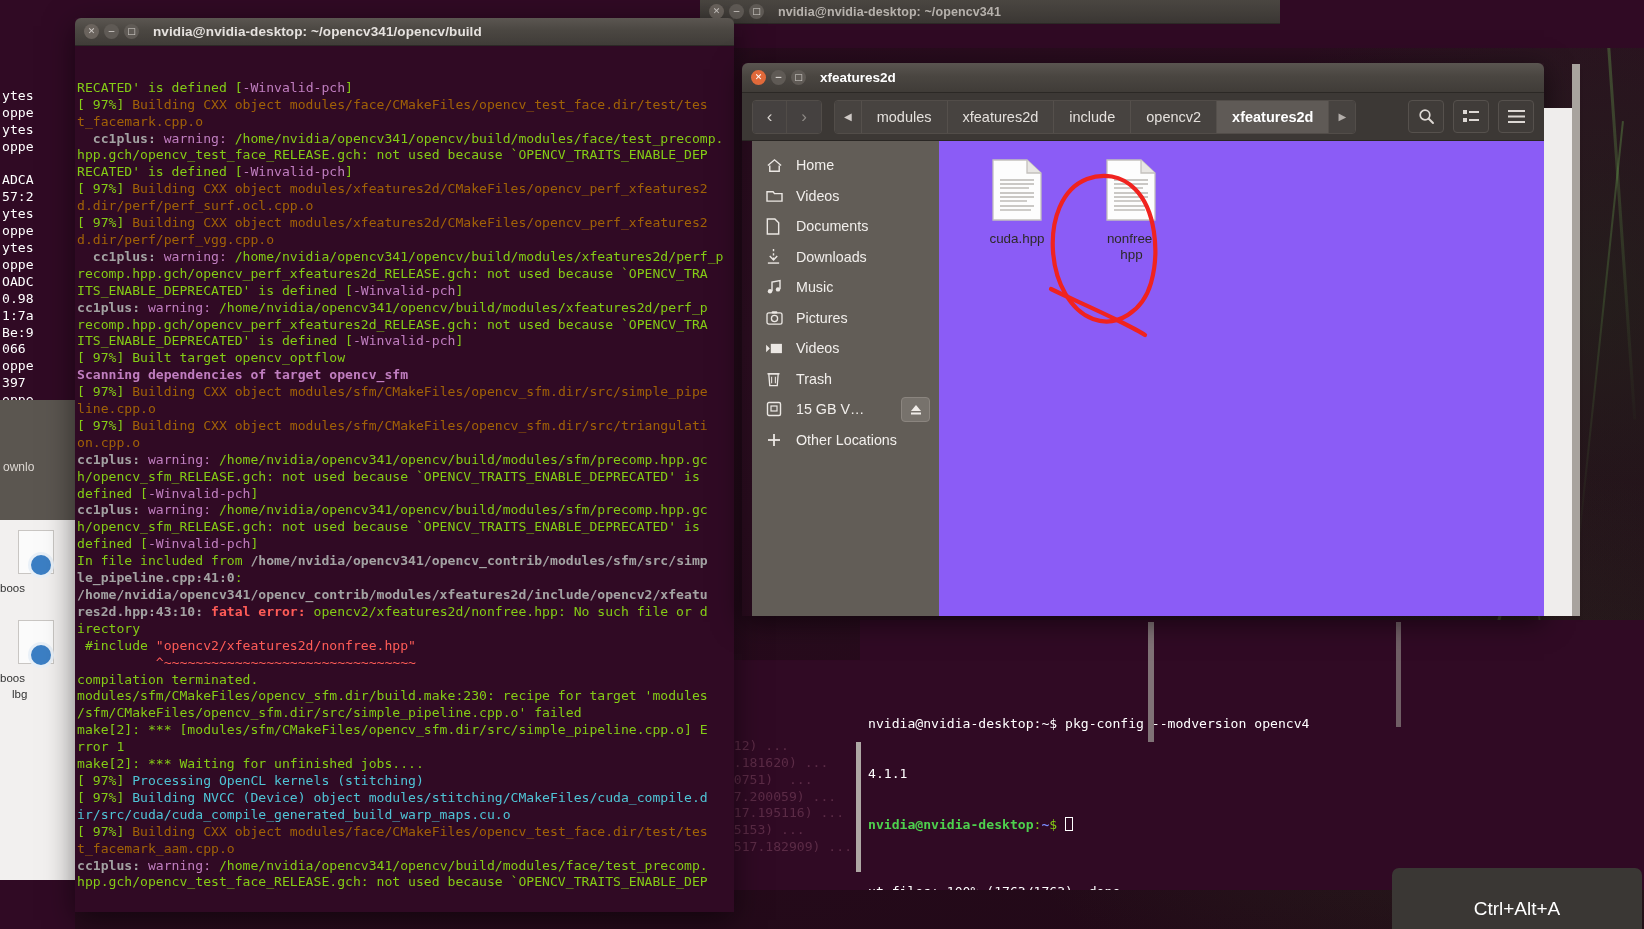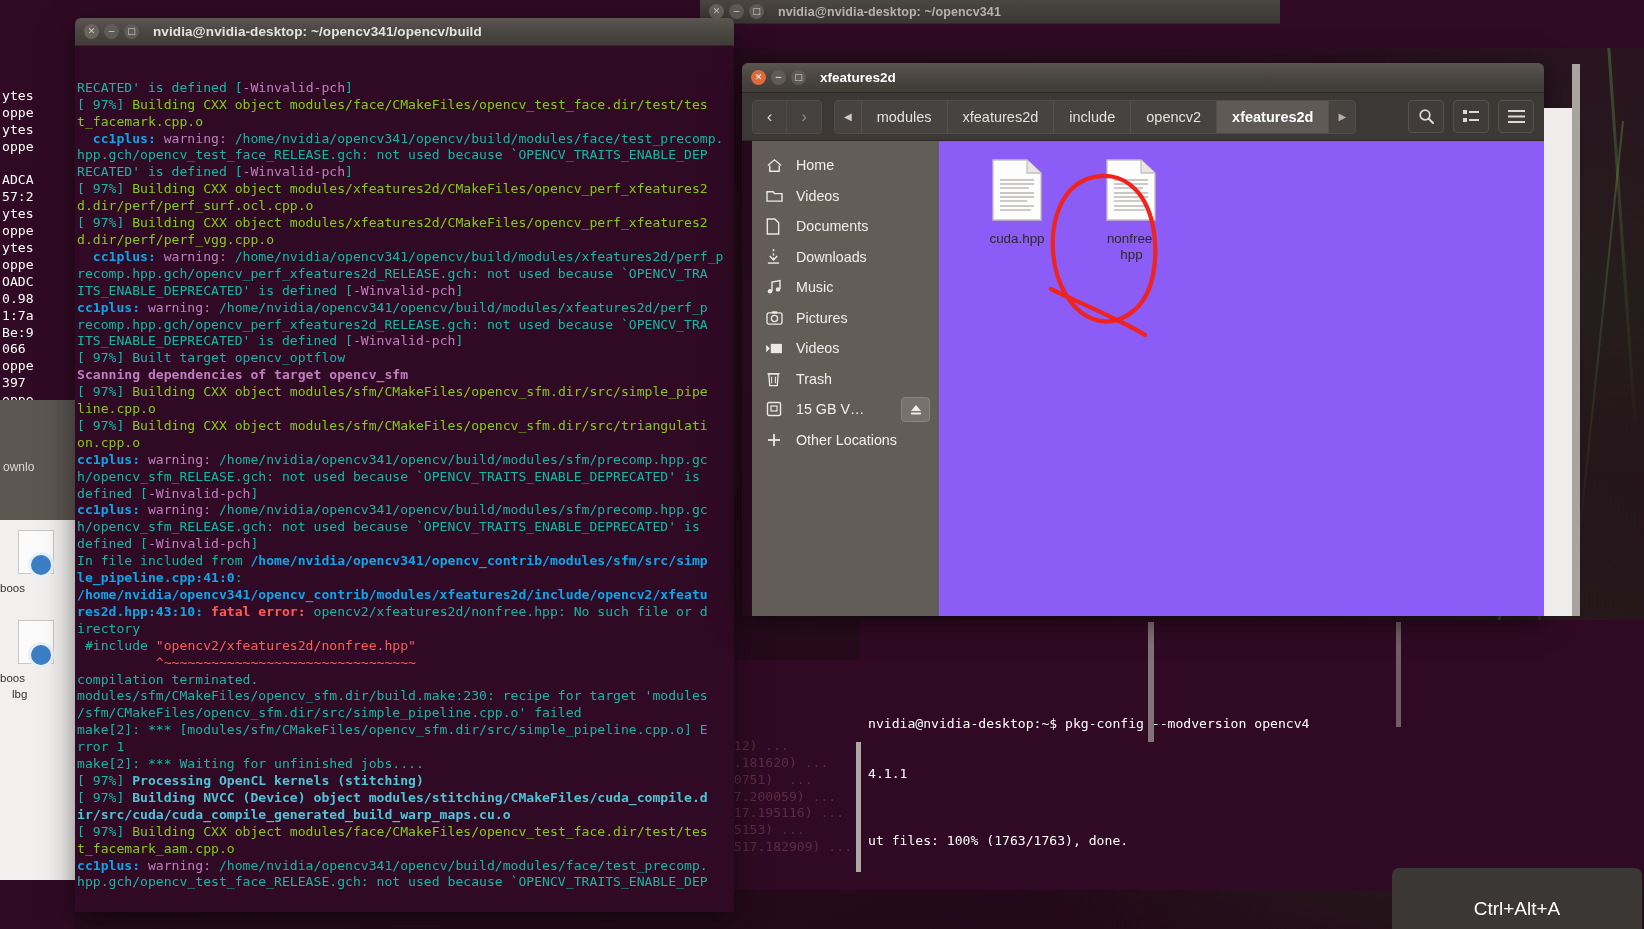--- a/index.html
+++ b/index.html
@@ -27,28 +27,28 @@
     display:flex; align-items:center; color:#e6e2df; font-size:13.5px; }
   .tbar.inactive { background:linear-gradient(180deg,#4a4641 0%,#413d39 60%,#3a3633 100%); color:#b7b2ad; }
   .wbtns { display:flex; gap:5px; margin-left:9px; }
   .wb { width:15px; height:15px; border-radius:50%; background:#5f5a55;
         display:flex; align-items:center; justify-content:center; color:#d8d4d0;
         font-size:9px; line-height:1; font-family:"DejaVu Sans",sans-serif; }
   .wb.close { background:#e0693a; color:#fff; }
   .wb.close.dim { background:#6a635d; color:#cfcac6; }
   .tbar .ttl { margin-left:14px; font-weight:700; letter-spacing:.1px; }
 
-  .g  { color:#84cc16; }
+  .g  { color:#a16207; }
   .m  { color:#c07ec0; }     
   .mb { color:#c07ec0; font-weight:bold; }
   .r  { color:#ff5c57; font-weight:bold; }
   .rr { color:#ff5c57; }
-  .c  { color:#4fc4d6; font-weight:bold; }
-  .w  { color:#14b8a6; }
-  .wbold { color:#0ea5e9; font-weight:bold; }
+  .c  { color:#4fc4d6; font-weight:normal; }
+  .w  { color:#84cc16; }
+  .wbold { color:#a3a3a3; font-weight:bold; }
   .prompt-g { color:#4ed24e; font-weight:bold; }
   .prompt-b { color:#7b8cff; font-weight:bold; }
   .cursor-box { display:inline-block; width:8px; height:14px; border:1.5px solid #ffffff; vertical-align:-2px; }
 
   
   #fm { position:absolute; left:742px; top:63px; width:802px; height:553px;
         box-shadow:0 6px 26px rgba(0,0,0,.55); }
   #fm-header { height:30px;
         background:linear-gradient(180deg,#5a5550 0%,#4a4641 45%,#403c38 100%);
         border-top-left-radius:6px; border-top-right-radius:6px;
@@ -102,20 +102,21 @@
 </div>
 
 <div class="term faded" id="ghost-term" style="left:608px; top:660px; width:760px; height:230px; background:#300a24;">
   <div id="ghost-lines" style="padding-left:110px; padding-top:44px;"><div>2512) ...</div><div>17.181620) ...</div><div>180751)  ...</div><div>517.200059) ...</div><div>0517.195116) ...</div><div>145153) ...</div><div>20517.182909) ...</div></div>
 </div>
 
 <div class="term" id="rt-term" style="left:860px; top:620px; width:784px; height:270px; background:#300a24;">
   <div style="padding:28px 0 0 8px;">
     <div class="faded">nvidia@nvidia-desktop:~$ pkg-config --modversion opencv4</div>
     <div>4.1.1</div>
+    <div><span class="prompt-g">nvidia@nvidia-desktop</span><span class="w">:</span><span class="prompt-b">~</span><span class="w">$</span> <span class="cursor-box"></span></div>
     <div class="faded" style="margin-top:16px;">ut files: 100% (1763/1763), done.</div>
     
   </div>
 </div>
 
 <div style="position:absolute;left:1148px;top:622px;width:6px;height:120px;background:#9b9691;opacity:.75;"></div>
 <div style="position:absolute;left:1396px;top:622px;width:5px;height:105px;background:#9b9691;opacity:.6;"></div>
 <div style="position:absolute;left:856px;top:742px;width:5px;height:130px;background:#bdb8b3;opacity:.9;"></div>
 
 <div class="term" id="top-term" style="left:608px; top:0px; width:1036px; height:48px; background:#300a24;">

